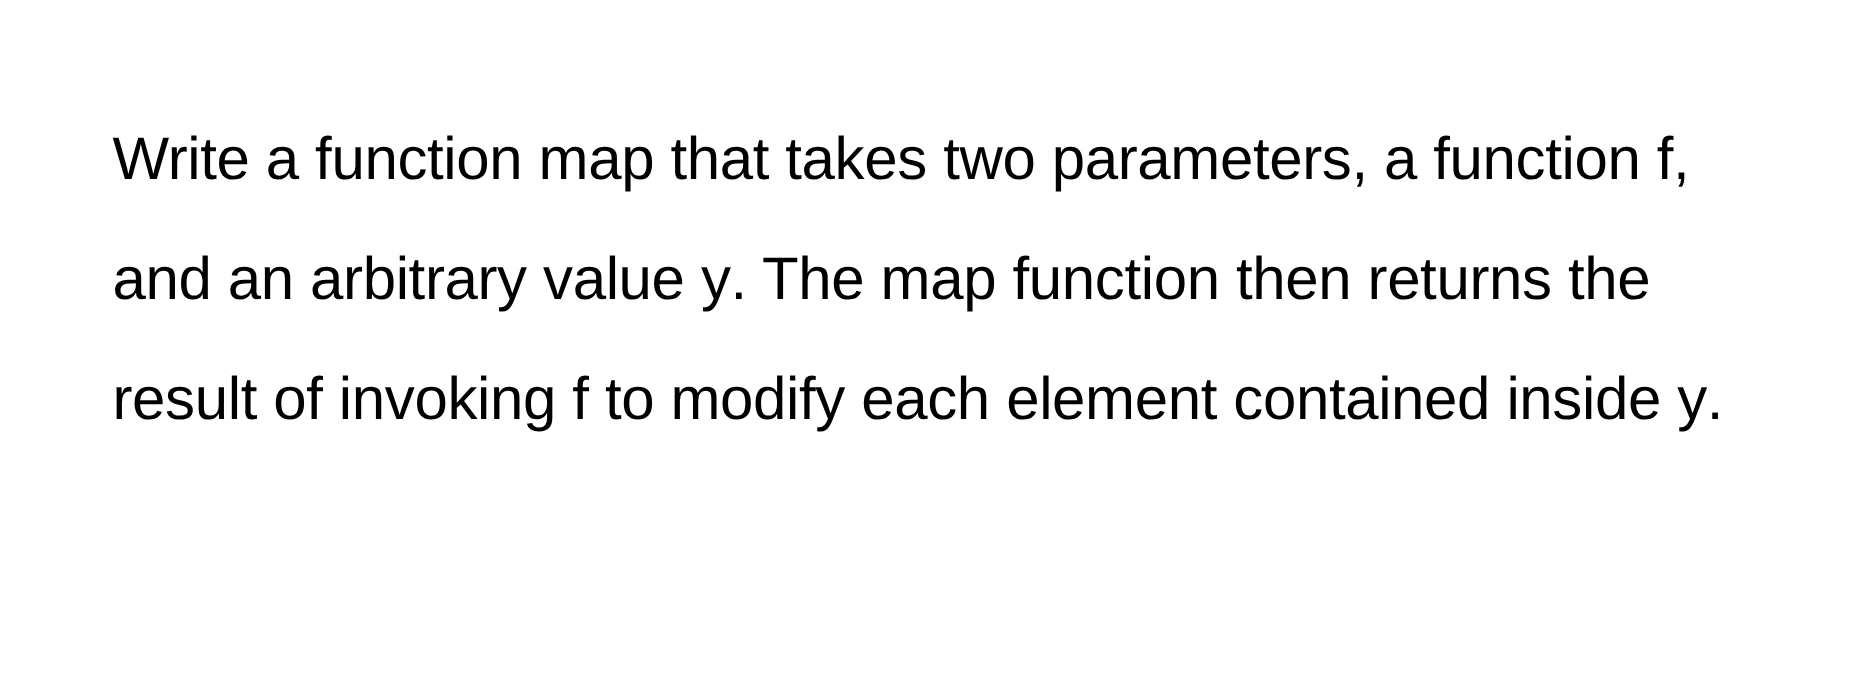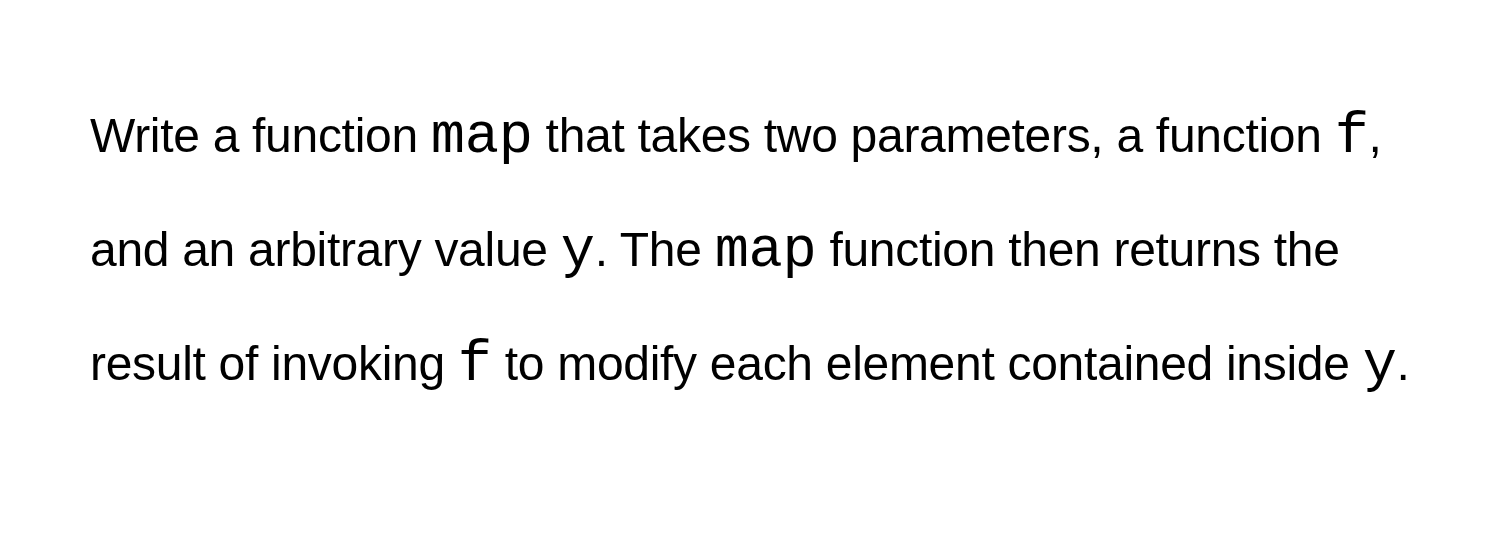--- a/index.html
+++ b/index.html
@@ -15,20 +15,20 @@
       padding: 80px 90px 80px 90px;
     }
     .paragraph {
       font-size: 48px;
       line-height: 2.0;
       color: #000000;
       font-weight: 400;
       letter-spacing: -0.3px;
     }
     .code {
-      font-family: Liberation Mono, monospace;
-      font-size: 57px;
+      font-family: Liberation Sans, sans-serif;
+      font-size: 48px;
     }
   </style>
 </head>
 <body>
 
 <p class="paragraph"><span>Write a function </span><span class="code">map</span><span> that takes two parameters, a function </span><span class="code">f</span><span>, and an arbitrary value </span><span class="code">y</span><span>. The </span><span class="code">map</span><span> function then returns the result of invoking </span><span class="code">f</span><span> to modify each element contained inside </span><span class="code">y</span><span>.</span></p>
 
 </body></html>

